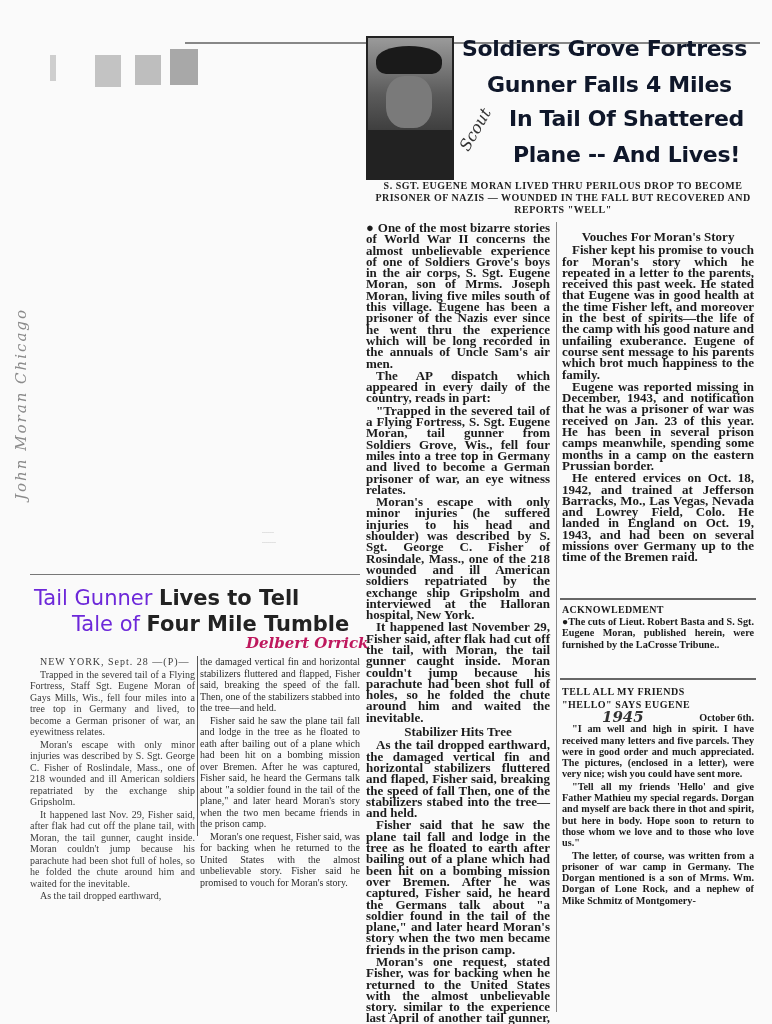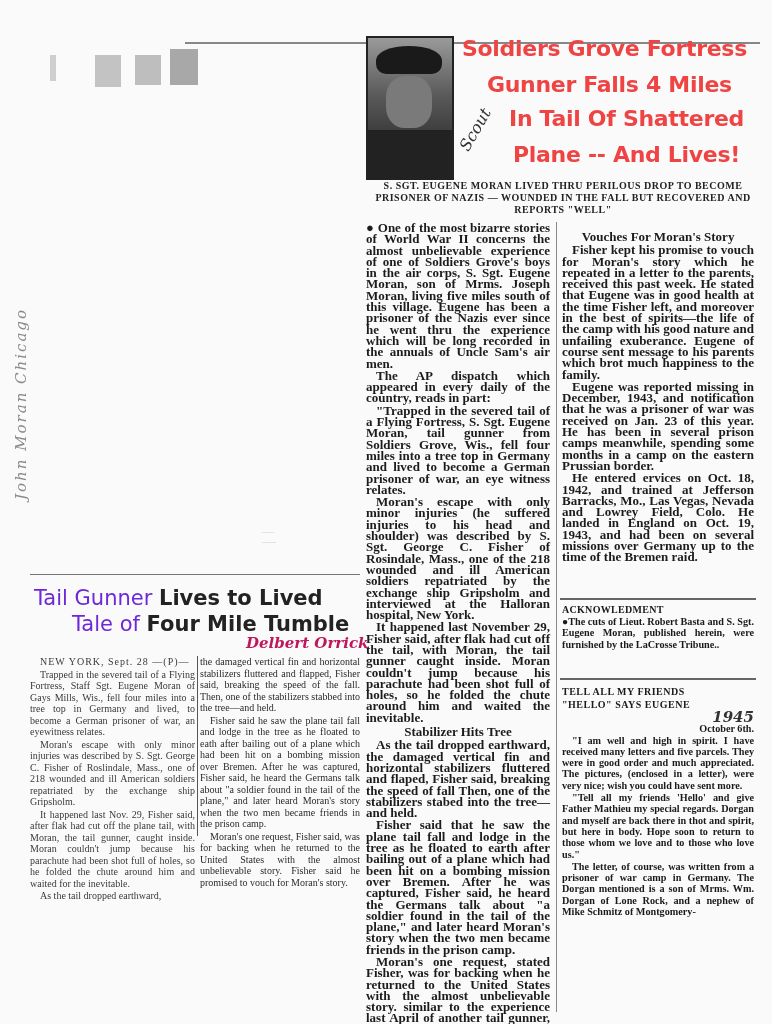--- a/index.html
+++ b/index.html
@@ -25,21 +25,21 @@
   .portrait {
     position:absolute; left:366px; top:36px; width:84px; height:140px;
     background:linear-gradient(180deg,#9a9a9a 0%,#5b5b5b 40%,#3a3a3a 70%,#2a2a2a 100%);
     border:2px solid #222;
   }
   .portrait .cap { position:absolute; left:8px; top:8px; width:66px; height:28px; background:#1a1a1a; border-radius:50% 50% 10px 10px; }
   .portrait .face { position:absolute; left:18px; top:38px; width:46px; height:52px; background:#7a7a7a; border-radius:40%; }
   .portrait .body { position:absolute; left:0; bottom:0; width:84px; height:48px; background:#222; }
 
   .headline {
-    position:absolute; font-family:"DejaVu Sans", sans-serif; font-weight:bold; color:#ef4444; white-space:nowrap; font-size:22px; letter-spacing:-0.3px;
+    position:absolute; font-family:"DejaVu Sans", sans-serif; font-weight:bold; color:#0f172a; white-space:nowrap; font-size:22px; letter-spacing:-0.3px;
   }
   .hl1 { left:462px; top:36px; }
   .hl2 { left:487px; top:72px; }
   .hl3 { left:509px; top:106px; }
   .hl4 { left:513px; top:142px; }
 
   .sig-scout { position:absolute; left:452px; top:120px; font-family:"DejaVu Serif", serif; font-style:italic; font-size:16px; color:#333; transform:rotate(-60deg); }
 
   .deck {
     position:absolute; left:368px; top:180px; width:390px; text-align:center;
@@ -57,21 +57,21 @@
   .sep { position:absolute; height:2px; background:#666; }
 
   .ack { position:absolute; left:562px; top:604px; width:192px; font-family:"Liberation Serif", serif; font-weight:bold; font-size:10.2px; line-height:11.5px; text-align:justify; }
   .ack .t { letter-spacing:.3px; font-size:10px; }
   .ack p { margin:0; }
 
   .tell { position:absolute; left:562px; top:686px; width:192px; font-family:"Liberation Serif", serif; font-weight:bold; font-size:10.2px; line-height:11.3px; text-align:justify; }
   .tell .t { font-size:10px; letter-spacing:.5px; line-height:12px; }
   .tell p { margin:0 0 1px 0; text-indent:10px; }
   .tell p.noi { text-indent:0; }
-  .dateline-row { display:flex; justify-content:space-between; align-items:flex-end;flex-direction:column; }
+  .dateline-row { display:flex; justify-content:space-between; align-items:flex-end; }
   .hand-1945 { font-family:"DejaVu Serif", serif; font-style:italic; font-size:15px; color:#333; margin-left:40px; }
 
   
   .sec-rule { position:absolute; left:30px; top:574px; width:330px; height:1px; background:#777; }
   .sec-hl { position:absolute; font-family:"DejaVu Sans", sans-serif; font-size:21px; white-space:nowrap; color:#333; }
   .sec-hl .light { font-weight:normal; color:#6d28d9; }
   .sec-hl .bold { font-weight:bold; color:#222; }
   .sec-hl1 { left:34px; top:586px; }
   .sec-hl2 { left:72px; top:612px; }
   .sig-delbert { position:absolute; left:246px; top:634px; font-family:"DejaVu Serif", serif; font-style:italic; font-weight:bold; font-size:15px; color:#be185d; }
@@ -148,21 +148,21 @@
       <span class="hand-1945">1945</span>
       <span>October 6th.</span>
     </div>
     <p>"I am well and high in spirit. I have received many letters and five parcels. They were in good order and much appreciated. The pictures, (enclosed in a letter), were very nice; wish you could have sent more.</p>
     <p>"Tell all my friends 'Hello' and give Father Mathieu my special regards. Dorgan and myself are back there in thot and spirit, but here in body. Hope soon to return to those whom we love and to those who love us."</p>
     <p>The letter, of course, was written from a prisoner of war camp in Germany. The Dorgan mentioned is a son of Mrms. Wm. Dorgan of Lone Rock, and a nephew of Mike Schmitz of Montgomery-</p>
   </div>
 
   <div class="sec-rule"></div>
   <div class="sec-hl sec-hl1">
-    <span class="light">Tail Gunner </span><span class="bold">Lives to Lived</span>
+    <span class="light">Tail Gunner </span><span class="bold">Lives to Tell</span>
   </div>
   <div class="sec-hl sec-hl2">
     <span class="light">Tale of </span><span class="bold">Four Mile Tumble</span>
   </div>
   <div class="sig-delbert">Delbert Orrick</div>
 
   <div class="sec-col sec-col-1">
     <p><span class="dateline">NEW YORK, Sept. 28 —(P)—</span></p>
     <p>Trapped in the severed tail of a Flying Fortress, Staff Sgt. Eugene Moran of Gays Mills, Wis., fell four miles into a tree top in Germany and lived, to become a German prisoner of war, an eyewitness relates.</p>
     <p>Moran's escape with only minor injuries was described by S. Sgt. George C. Fisher of Roslindale, Mass., one of 218 wounded and ill American soldiers repatriated by the exchange ship Gripsholm.</p>

